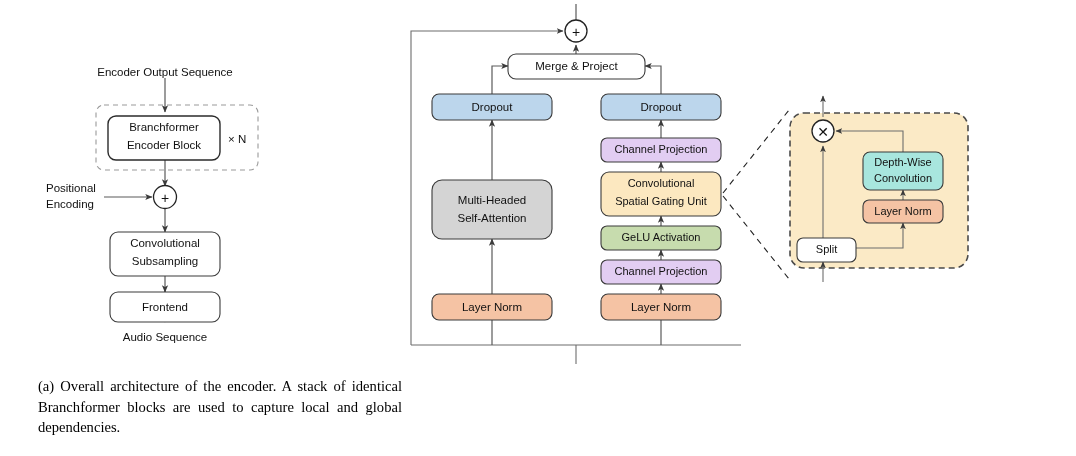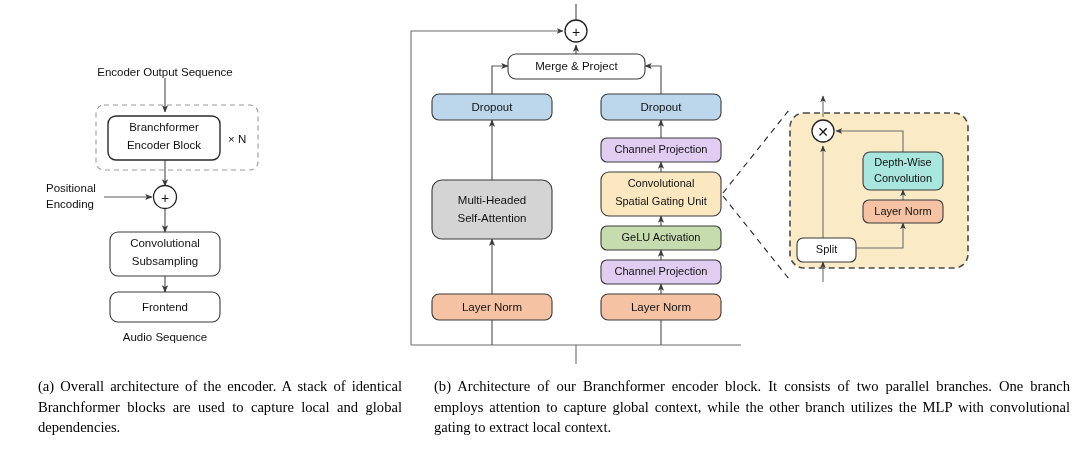--- a/index.html
+++ b/index.html
@@ -86,21 +86,21 @@
     fill: #ffffff;
     stroke: #222222;
     stroke-width: 1.3;
   }
   .captions {
     position: absolute;
     left: 0;
     top: 376px;
     width: 1076px;
     display: flex;
-    gap: 32px;
+    gap: 20px;
   }
   .caption {
     font-family: "Liberation Serif", serif;
     font-size: 14.6px;
     line-height: 1.42;
     color: #000000;
     text-align: justify;
     text-justify: inter-word;
   }
   .caption-a {
@@ -276,14 +276,13 @@
       <g>
         <rect class="rect-shape" x="797" y="238" width="59" height="24" rx="6" fill="#ffffff"></rect>
         <text class="box-label small" x="826.5" y="250.5">Split</text>
       </g>
     </g>
   </g>
 </svg>
 
 <div class="captions">
   <div class="caption caption-a">(a) Overall architecture of the encoder. A stack of identical Branchformer blocks are used to capture local and global dependencies.</div>
-  <div class="caption caption-b">(b) Architecture of our Branchformer encoder block. It consists of two parallel branches. One branch employs attention to capture global context, while the other branch utilizes the MLP with convolutional gating to extract local context.</div>
 </div>
 
 </body></html>

